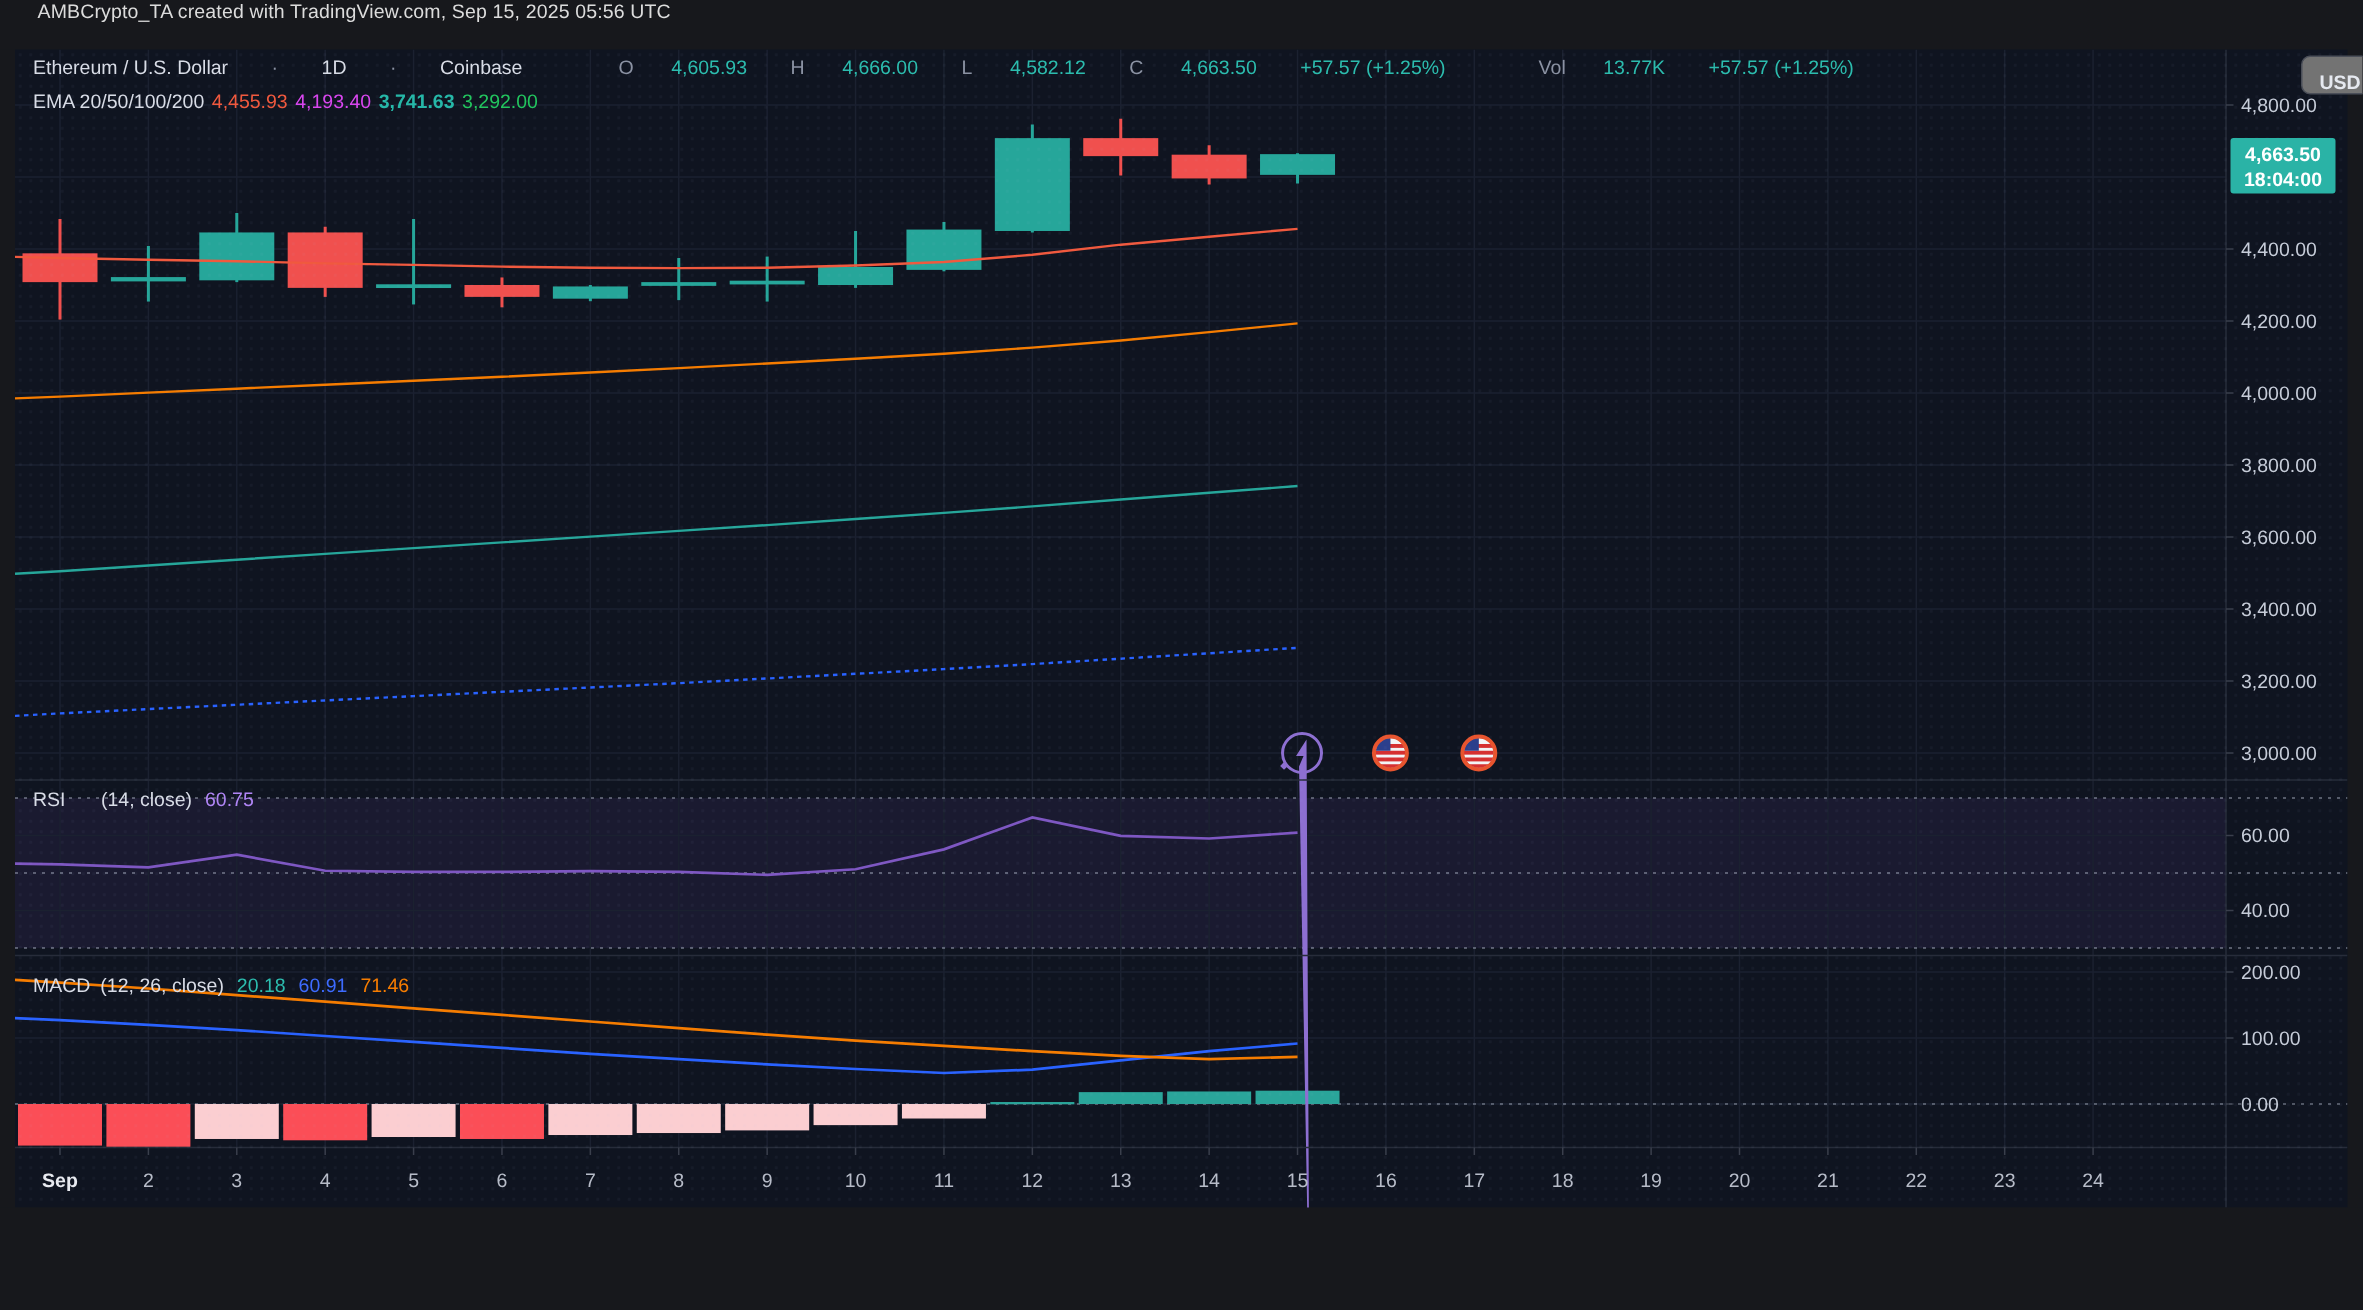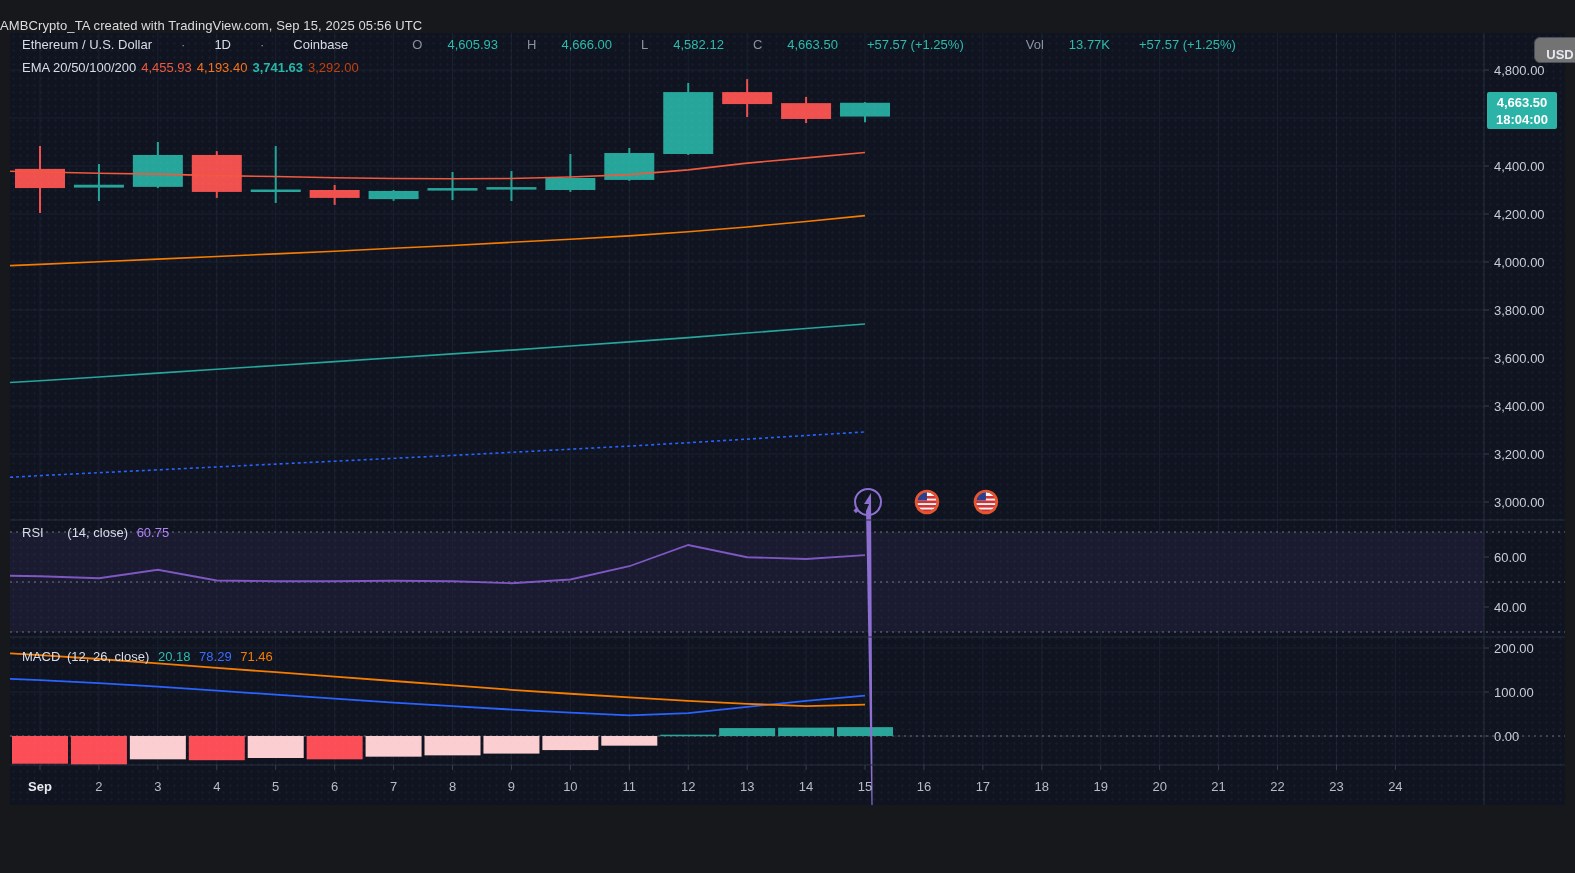--- a/index.html
+++ b/index.html
@@ -2,44 +2,44 @@
 <html><head>
 <meta charset="utf-8">
 <style>
   * { margin:0; padding:0; box-sizing:border-box; }
   html,body { width:1575px; height:873px; background:#17181c; overflow:hidden;
               font-family:"Liberation Sans", sans-serif; }
   #stage { position:relative; width:1575px; height:873px; background:#17181c; }
 
   
   .top-bar { position:absolute; left:0; top:0; width:1575px; height:33px; background:#17181c;
-             display:flex; align-items:flex-end; 
+             display:flex; align-items:flex-start; padding-left:25px;
              color:#dcdcdc; font-size:13px; letter-spacing:.1px; }
   .bottom-bar { position:absolute; left:0; top:805px; width:1575px; height:68px; background:#17181c; }
 
   
   .widget { position:absolute; left:10px; top:33px; width:1555px; height:772px;
             background:#0f1420; }
   .widget .texture { position:absolute; inset:0; pointer-events:none; z-index:6;
             background-image:radial-gradient(rgba(170,190,230,0.045) 1px, transparent 1.3px);
             background-size:7px 7px; }
   #chart-svg { position:absolute; left:0; top:0; z-index:2; }
 
   
   .hdr { position:absolute; left:12px; z-index:10; display:flex; align-items:center;
          font-size:13px; color:#d8dce6; white-space:nowrap; }
   .hdr-1 { top:4px;gap:24px; }
   .hdr-2 { top:27px; }
   .hdr span { margin-right:5px; }
   .mut { color:#8b92a3; }
   .teal { color:#2cbcae; }
   .c-ema20 { color:#f0593e; }
-  .c-ema50 { color:#f97316; }
+  .c-ema50 { color:#d946ef; }
   .c-ema100 { color:#26b8a8; }
-  .c-ema200 { color:#c2410c; }
+  .c-ema200 { color:#22c55e; }
   .c-blue { color:#3d6bff; }
   .c-orange { color:#f57c00;margin-top:20px; }
   .c-purple { color:#b085f5;margin-top:45px; }
   .pane-label { position:absolute; left:12px; z-index:10; font-size:13px; color:#d8dce6; white-space:nowrap; }
   .pane-label span { margin-right:5px; }
 
   .usd-btn { position:absolute; left:1484px; top:4px; width:52px; height:26px; z-index:10;
              border:1px solid #4a4e58; border-radius:6px; background:#737373;
              color:#e6e9f0; font-size:13px; font-weight:bold;
              display:flex; align-items:flex-end; justify-content:center;margin-left:40px; }
@@ -305,21 +305,21 @@
     <div class="pane-label" style="top:492px">
       <span style="margin-right:20px">RSI</span>
       <span>(14, close)</span>
       <span class="c-purple">60.75</span>
     </div>
 
     <div class="pane-label" style="top:616px">
       <span style="margin-right:3px">MACD</span>
       <span>(12, 26, close)</span>
       <span class="teal">20.18</span>
-      <span class="c-blue">78.29</span>
+      <span class="c-blue">60.91</span>
       <span class="c-orange">71.46</span>
     </div>
 
     <div class="usd-btn">
       <span>USD</span>
     </div>
 
     <div class="price-badge">
       <span>4,663.50</span>
       <span>18:04:00</span>

